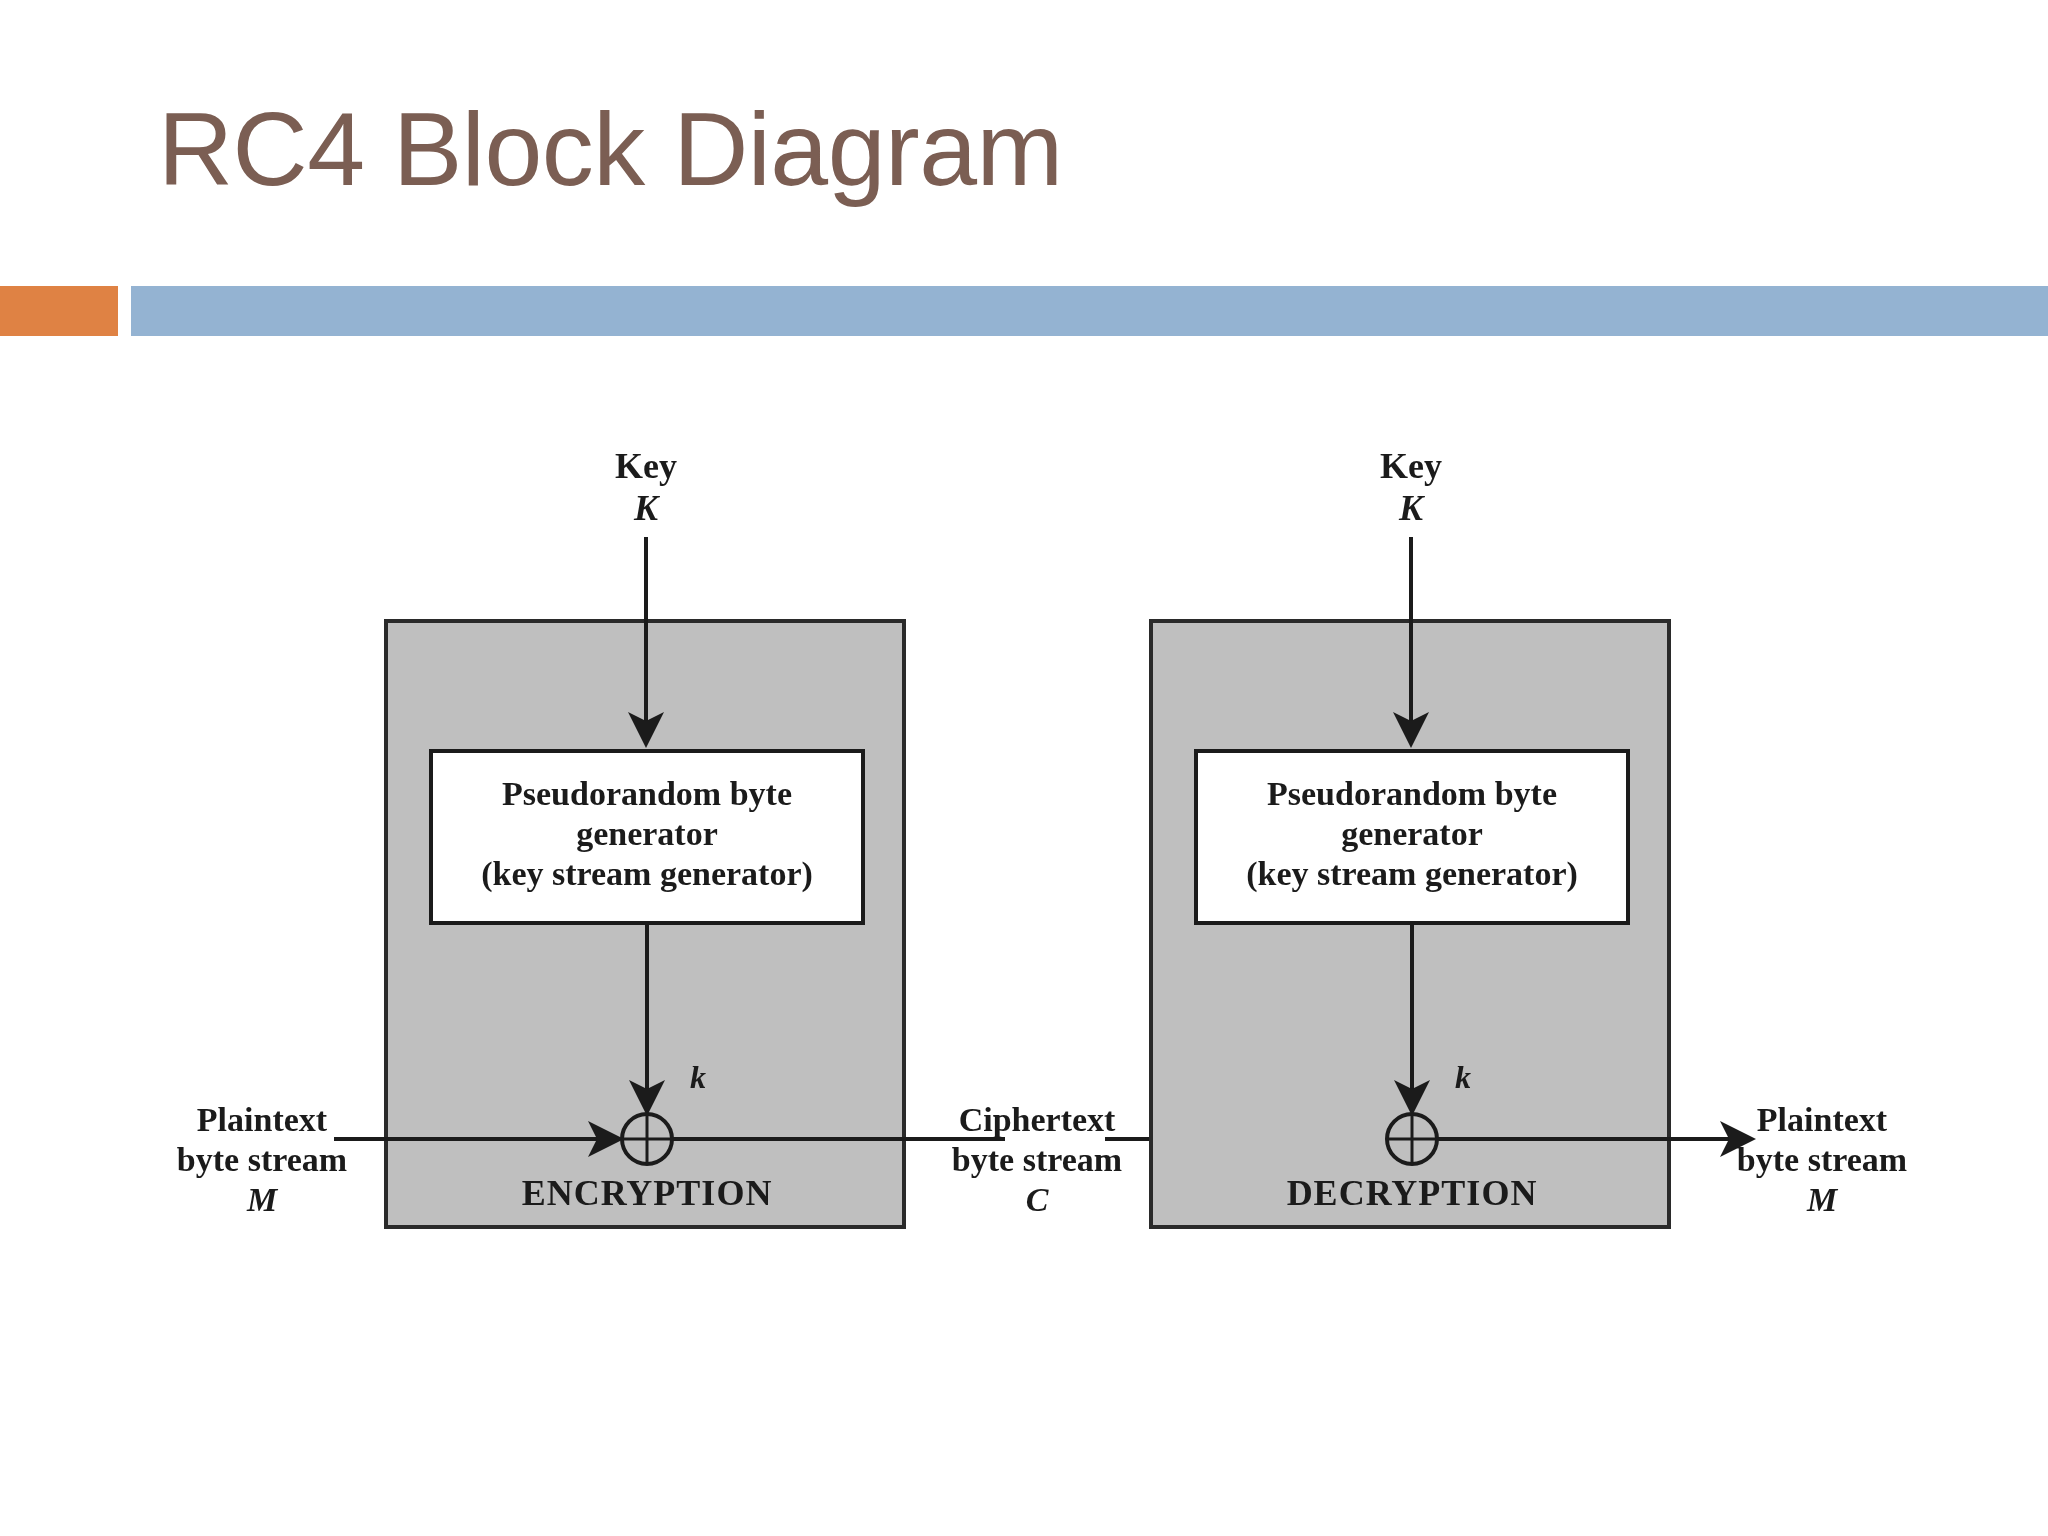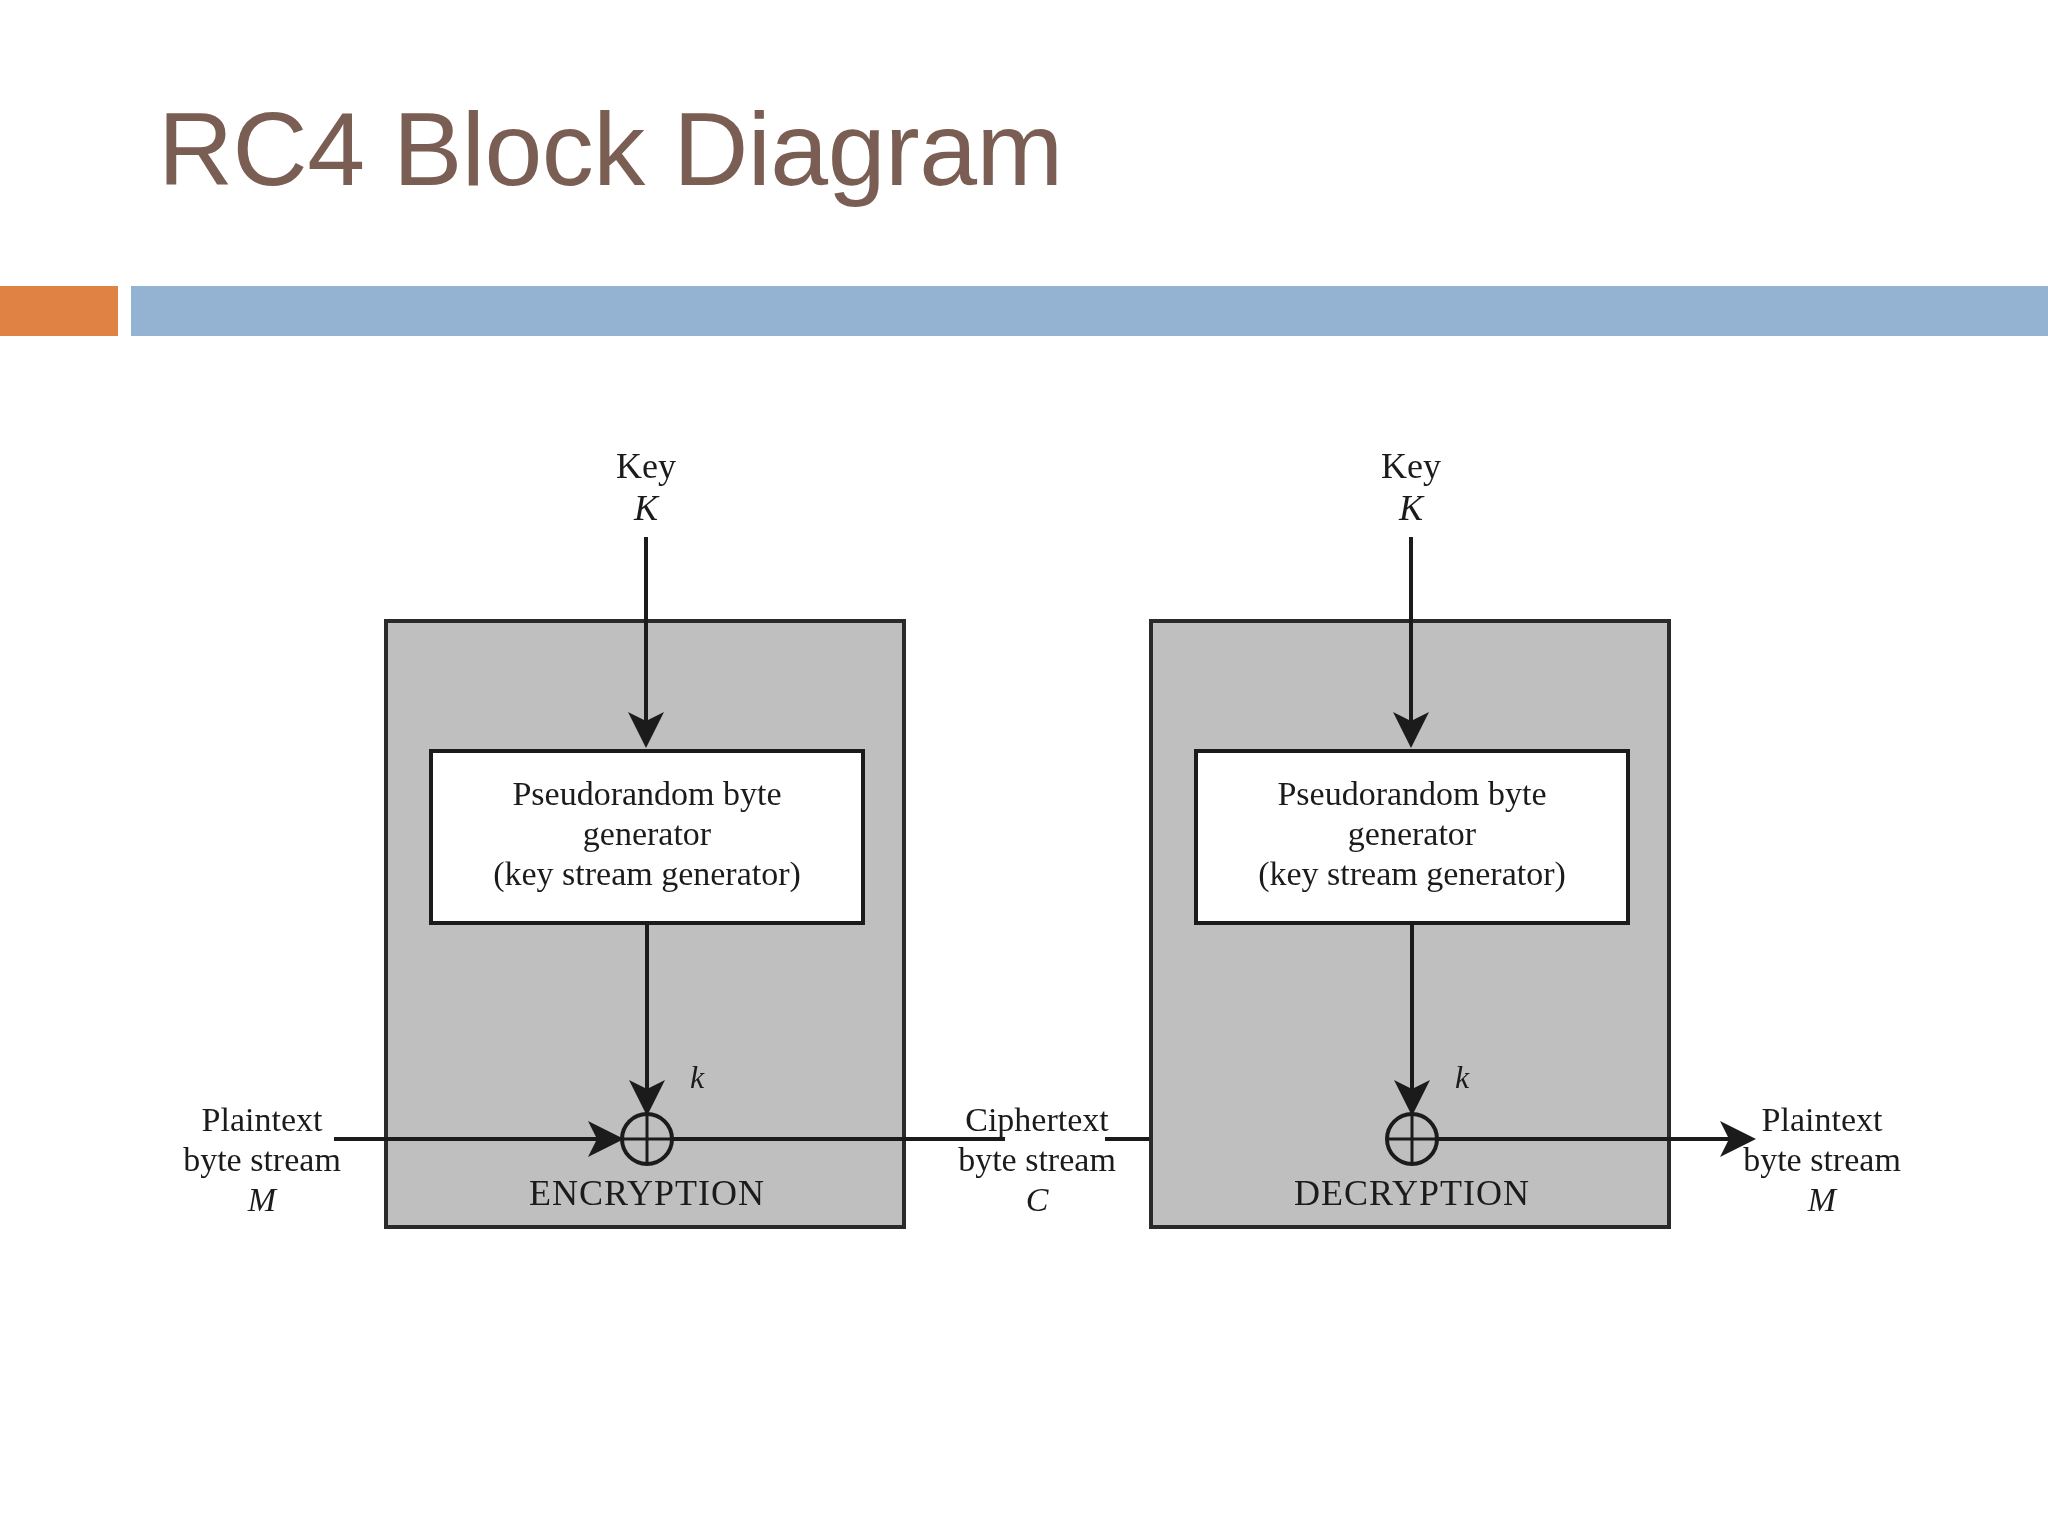--- a/index.html
+++ b/index.html
@@ -28,21 +28,21 @@
   #bar-orange{
     position:absolute;left:0px;top:286px;width:118px;height:50px;
     background:#DF8244;
   }
   #bar-blue{
     position:absolute;left:131px;top:286px;width:1917px;height:50px;
     background:#94B3D2;
   }
 
   
-  #diagram{position:absolute;left:0px;top:0px;width:2048px;height:1536px;}
+  #diagram{position:absolute;left:0px;top:0px;width:2048px;height:1536px;font-weight:bold;}
   #diagram svg{display:block;}
 
   .fig-text{
     font-family:"Liberation Serif", serif;
     fill:#1b1b1b;
   }
   .fig-text-italic{
     font-family:"Liberation Serif", serif;
     font-style:italic;
     fill:#1b1b1b;

